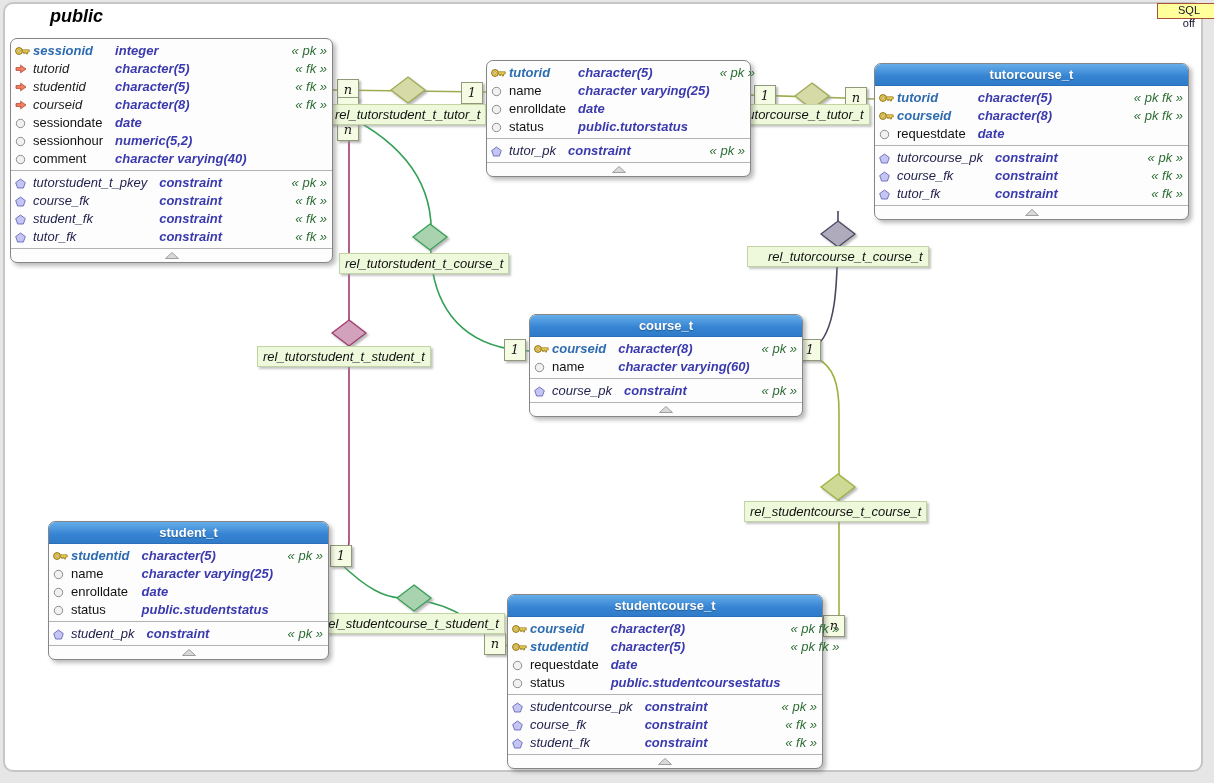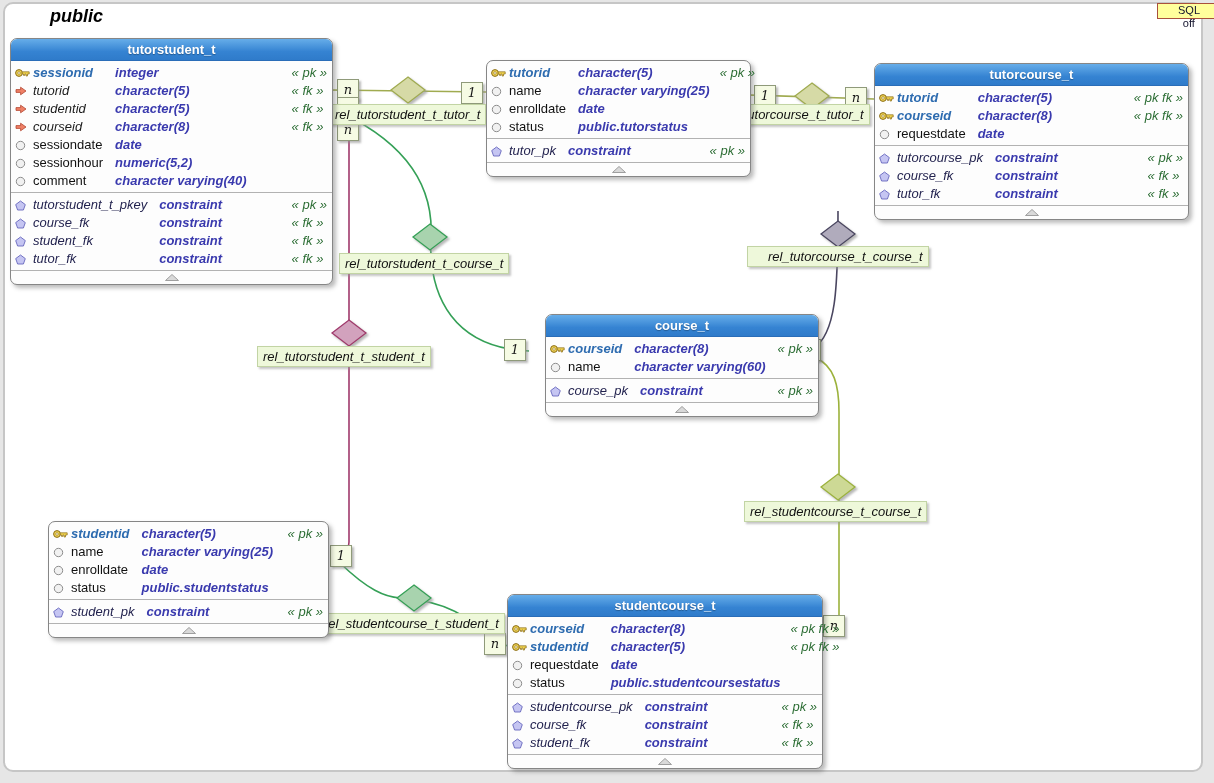--- a/index.html
+++ b/index.html
@@ -50,21 +50,21 @@
   .sec.cons{border-top:1px solid #b2b2b2}
   .row{display:contents}
   .cell{height:18px;line-height:18px;white-space:nowrap}
   .ic{display:flex;align-items:center;height:18px}
   .nm{padding-right:12px}
   .nm.key{color:#2e6cb0;font-weight:bold;font-style:italic}
   .nm.arrow{font-style:italic;color:#1c1c1c}
   .nm.circle{color:#111}
   .nm.pentagon{font-style:italic;color:#23234f}
   .ty{color:#3a3aae;font-weight:bold;font-style:italic;padding-right:10px}
-  .mk{color:#2d6e35;font-style:italic;}
+  .mk{color:#2d6e35;font-style:italic;text-align:right}
   .tbl-footer{border-top:1px solid #b2b2b2;height:13px;display:flex;align-items:center;justify-content:center;cursor:pointer}
 </style>
 </head>
 <body>
 
 <div class="frame"></div>
 <div class="schema-title">public</div>
 <button class="sql-toggle">SQL off</button>
 
 <svg id="edges" width="1214" height="783">
@@ -109,21 +109,20 @@
     <div class="rel-label" style="left: 329px; top: 104px;">rel_tutorstudent_t_tutor_t</div>
     <div class="rel-label" style="left: 716px; top: 104px;">rel_tutorcourse_t_tutor_t</div>
     <div class="rel-label" style="left: 339px; top: 253px; text-align: right;">rel_tutorstudent_t_course_t</div>
     <div class="rel-label" style="left: 257px; top: 346px;">rel_tutorstudent_t_student_t</div>
     <div class="rel-label" style="left: 747px; top: 246px; padding-left: 20px;">rel_tutorcourse_t_course_t</div>
     <div class="rel-label" style="left: 744px; top: 501px;">rel_studentcourse_t_course_t</div>
     <div class="rel-label" style="left: 318px; top: 613px;">rel_studentcourse_t_student_t</div>
   </div>
 <div id="tables">
     <div class="tbl" style="left: 10px; top: 38px; width: 321px;">
-      <div class="tbl-header">tutorstudent_t</div>
       <div class="sec">
         <div class="row"><span class="cell ic">
             <svg width="15" height="10" viewBox="0 0 15 10">
               <circle cx="4" cy="5" r="3.4" fill="#f0d34f" stroke="#8a6d1c"></circle>
               <circle cx="4" cy="5" r="1.3" fill="#fffbe8" stroke="#8a6d1c" stroke-width="0.6"></circle>
               <path d="M7.2 3.8 h7 v2.2 h-1.7 v2 h-1.5 v-2 h-1.2 v1.4 h-1.3 v-1.4 H7.2 z" fill="#f0d34f" stroke="#8a6d1c" stroke-width="0.7"></path>
             </svg>
           </span><span class="cell nm key">sessionid</span><span class="cell ty">integer</span><span class="cell mk">« pk »</span></div>
         <div class="row"><span class="cell ic">
             <svg width="12" height="10" viewBox="0 0 12 10">
@@ -261,21 +260,21 @@
               <polygon points="5.5,1 10.3,4.6 8.4,10 2.6,10 0.7,4.6" fill="#c5c5f2" stroke="#6767bd" stroke-width="0.9"></polygon>
             </svg>
           </span><span class="cell nm pentagon">tutor_fk</span><span class="cell ty">constraint</span><span class="cell mk">« fk »</span></div>
       </div>
       <div class="tbl-footer">
         <span><svg width="16" height="9" viewBox="0 0 16 9">
             <polygon points="8,1.5 14.5,7.5 1.5,7.5" fill="#d9d9d9" stroke="#9f9f9f" stroke-width="1"></polygon>
           </svg></span>
       </div>
     </div>
-    <div class="tbl" style="left: 529px; top: 314px; width: 272px; margin-left: 16px;">
+    <div class="tbl" style="left: 529px; top: 314px; width: 272px;">
       <div class="tbl-header">course_t</div>
       <div class="sec">
         <div class="row"><span class="cell ic">
             <svg width="15" height="10" viewBox="0 0 15 10">
               <circle cx="4" cy="5" r="3.4" fill="#f0d34f" stroke="#8a6d1c"></circle>
               <circle cx="4" cy="5" r="1.3" fill="#fffbe8" stroke="#8a6d1c" stroke-width="0.6"></circle>
               <path d="M7.2 3.8 h7 v2.2 h-1.7 v2 h-1.5 v-2 h-1.2 v1.4 h-1.3 v-1.4 H7.2 z" fill="#f0d34f" stroke="#8a6d1c" stroke-width="0.7"></path>
             </svg>
           </span><span class="cell nm key">courseid</span><span class="cell ty">character(8)</span><span class="cell mk">« pk »</span></div>
         <div class="row"><span class="cell ic">
@@ -291,20 +290,21 @@
             </svg>
           </span><span class="cell nm pentagon">course_pk</span><span class="cell ty">constraint</span><span class="cell mk">« pk »</span></div>
       </div>
       <div class="tbl-footer">
         <span><svg width="16" height="9" viewBox="0 0 16 9">
             <polygon points="8,1.5 14.5,7.5 1.5,7.5" fill="#d9d9d9" stroke="#9f9f9f" stroke-width="1"></polygon>
           </svg></span>
       </div>
     </div>
     <div class="tbl" style="left: 48px; top: 521px; width: 279px;">
+      <div class="tbl-header">student_t</div>
       <div class="sec">
         <div class="row"><span class="cell ic">
             <svg width="15" height="10" viewBox="0 0 15 10">
               <circle cx="4" cy="5" r="3.4" fill="#f0d34f" stroke="#8a6d1c"></circle>
               <circle cx="4" cy="5" r="1.3" fill="#fffbe8" stroke="#8a6d1c" stroke-width="0.6"></circle>
               <path d="M7.2 3.8 h7 v2.2 h-1.7 v2 h-1.5 v-2 h-1.2 v1.4 h-1.3 v-1.4 H7.2 z" fill="#f0d34f" stroke="#8a6d1c" stroke-width="0.7"></path>
             </svg>
           </span><span class="cell nm key">studentid</span><span class="cell ty">character(5)</span><span class="cell mk">« pk »</span></div>
         <div class="row"><span class="cell ic">
             <svg width="11" height="11" viewBox="0 0 11 11">

